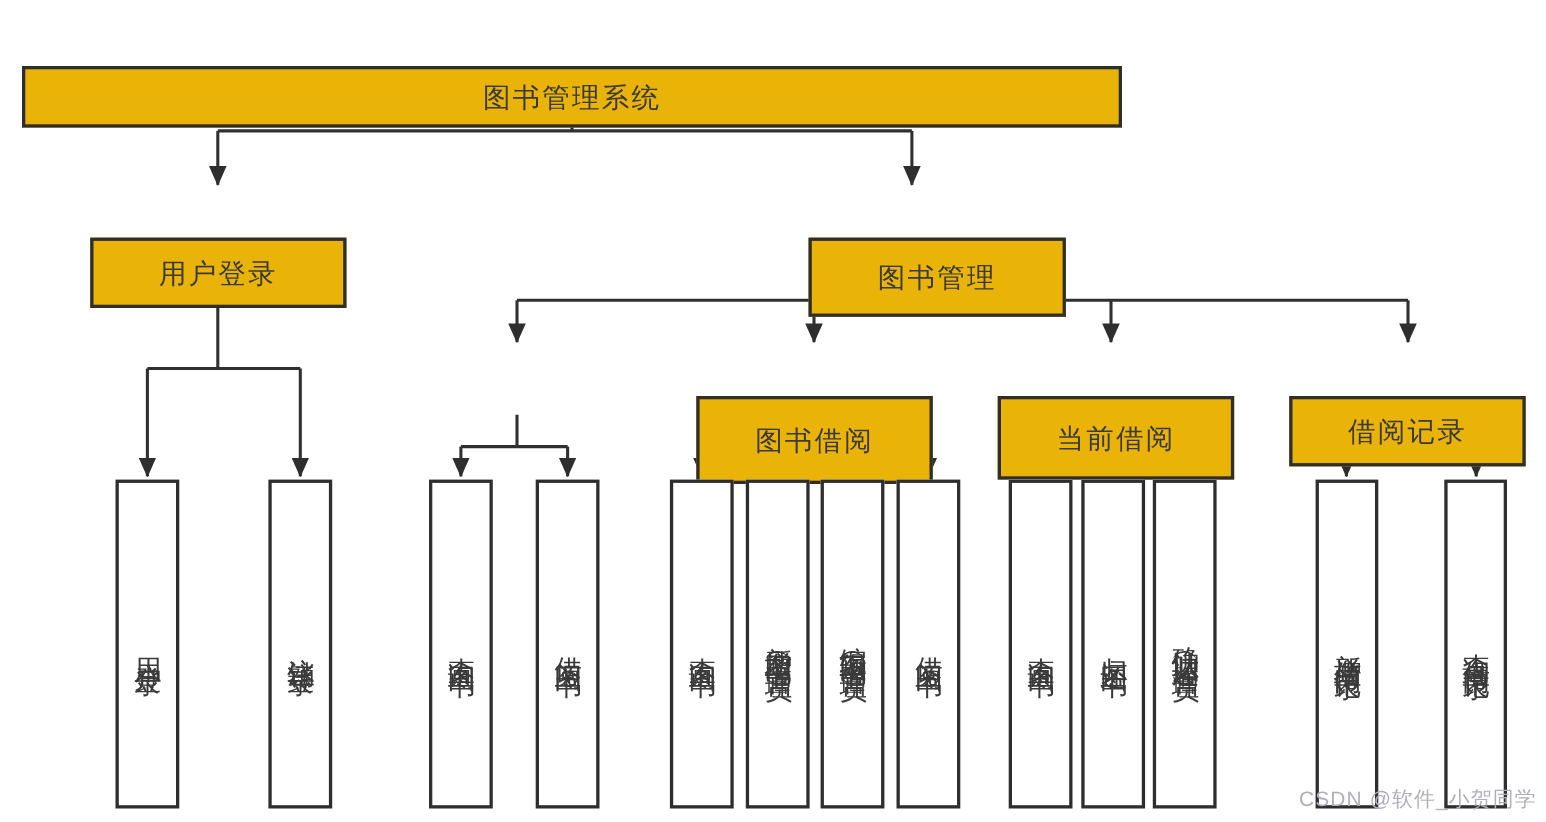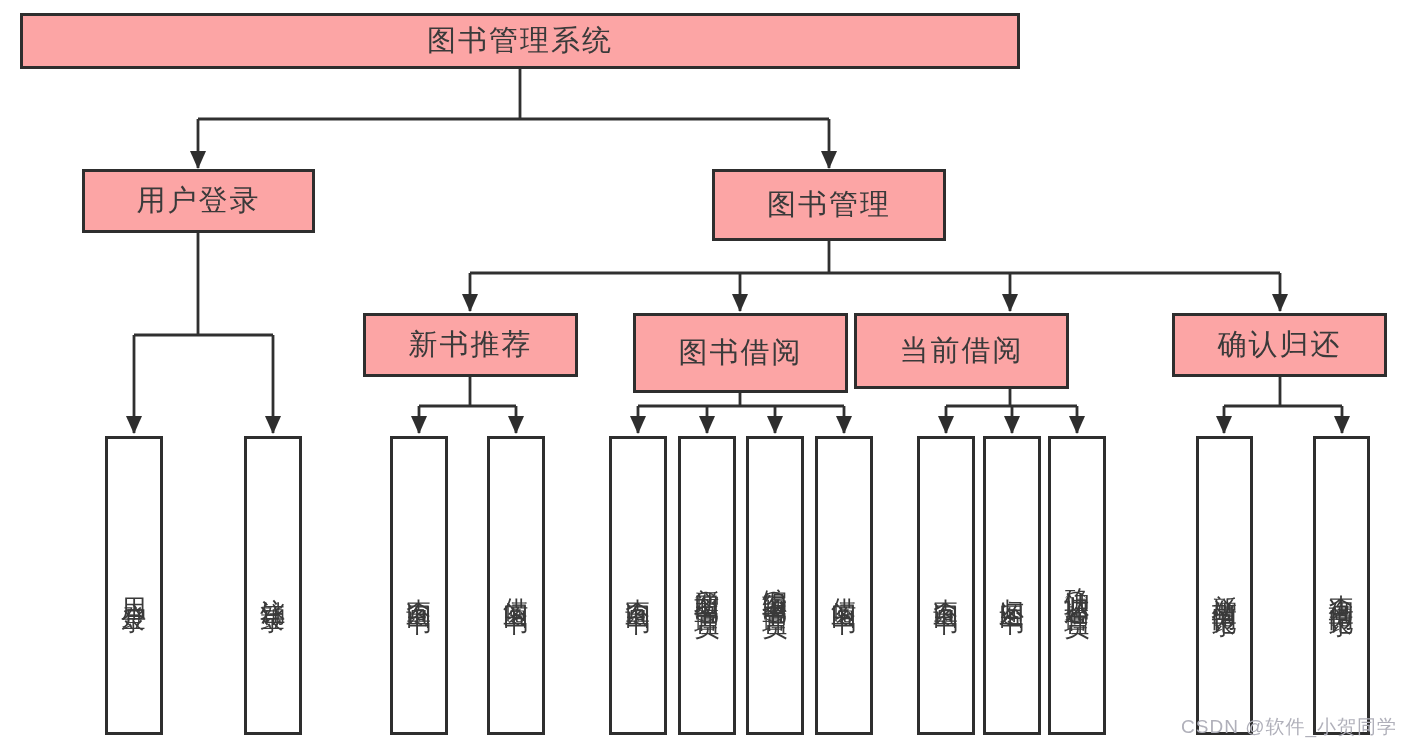--- a/index.html
+++ b/index.html
@@ -14,28 +14,29 @@
   .connector-layer {
     position: absolute;
     left: 0; top: 0;
     width: 1405px; height: 747px;
     pointer-events: none;
   }
   .node {
     position: absolute;
     box-sizing: border-box;
     border: 3px solid #2e2e2e;
-    background: #fca5a5;
+    background: #eab308;
     display: flex;
     align-items: center;
     justify-content: center;
-    font-size: 29px;
+    font-size: 25px;
     letter-spacing: 2px;
     color: #3a3a3a;
     white-space: nowrap;
+    margin-top: 47px;
   }
   .leaf {
     position: absolute;
     box-sizing: border-box;
     top: 436px;
     height: 299px;
     width: 58px;
     border: 3px solid #2e2e2e;
     background: #ffffff;
     display: flex;
@@ -100,26 +101,25 @@
       <path marker-end="url(#arw)" d="M1012,406 V433"></path>
       <path marker-end="url(#arw)" d="M1077,406 V433"></path>
       <path marker-end="url(#arw)" d="M1224,406 V433"></path>
       <path marker-end="url(#arw)" d="M1342,406 V433"></path>
     </g>
   </svg>
 
   <div class="node" style="left:20px; top:13px; width:1000px; height:56px;">图书管理系统</div>
 
   <div class="node" style="left:82px; top:169px; width:233px; height:64px;">用户登录</div>
-  <div class="node" style="left:712px; top:169px; width:234px; height:72px;">图书管理</div>
+  <div class="node" style="left:735px; top:169px; width:234px; height:72px;">图书管理</div>
 
-  <div class="node" style="left:363px; top:313px; width:215px; height:64px;">新书推荐</div>
   <div class="node" style="left:633px; top:313px; width:215px; height:80px;">图书借阅</div>
-  <div class="node" style="left:854px; top:313px; width:215px; height:76px;">当前借阅</div>
-  <div class="node" style="left:1172px; top:313px; width:215px; height:64px;">确认归还</div>
+  <div class="node" style="left:907px; top:313px; width:215px; height:76px;">当前借阅</div>
+  <div class="node" style="left:1172px; top:313px; width:215px; height:64px;">借阅记录</div>
 
   <div class="leaf" style="left:105px;">
     <span>用户登录</span>
   </div>
   <div class="leaf" style="left:244px;">
     <span>注销登录</span>
   </div>
 
   <div class="leaf" style="left:390px;">
     <span>查询图书</span>

